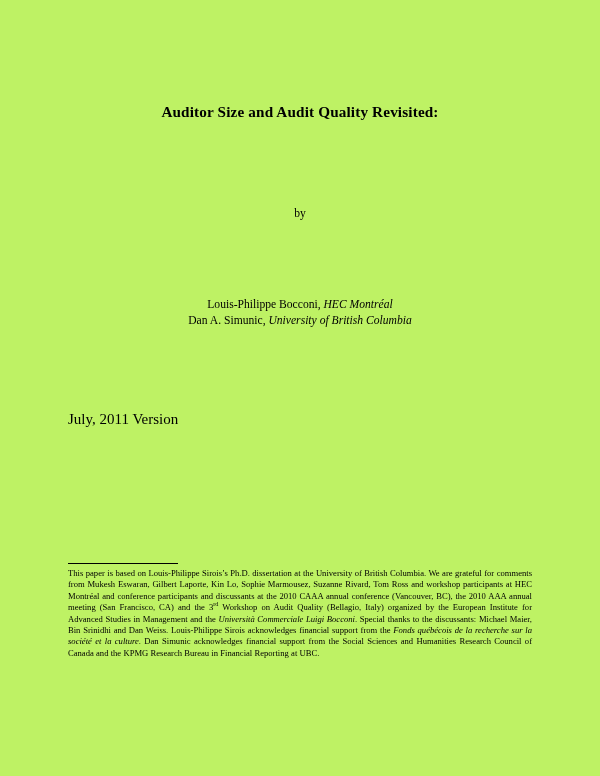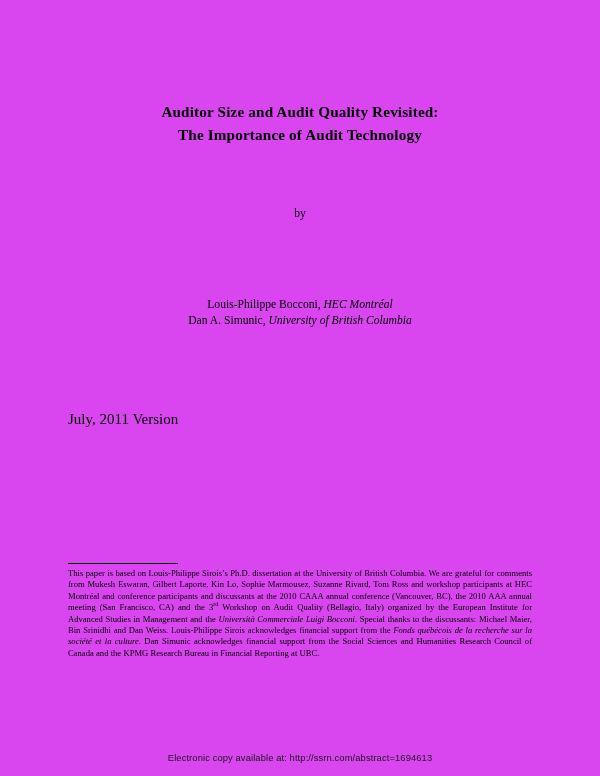--- a/index.html
+++ b/index.html
@@ -12,21 +12,21 @@
     height: 776px;
     position: relative;
     font-family: "Liberation Serif", "DejaVu Serif", serif;
     color: #000000;
     overflow: hidden;
   }
 
   .page {
     position: absolute;
     inset: 0;
-    background: #d946ef;
+    background: #bef264;
   }
 
   
   .title-block {
     position: absolute;
     top: 100px;
     left: 68px;
     width: 464px;
     text-align: center;
   }
@@ -119,36 +119,34 @@
     letter-spacing: 0.1px;
   }
 </style>
 </head>
 <body>
 
 <div class="page">
 
   <div class="title-block">
     <div class="title-line">Auditor Size and Audit Quality Revisited:</div>
-    <div class="title-line">The Importance of Audit Technology</div>
   </div>
 
   <div class="byline">by</div>
 
   <div class="authors">
     <div class="author-line">
       <span>Louis-Philippe Bocconi, </span><em>HEC Montréal</em>
     </div>
     <div class="author-line">
       <span>Dan A. Simunic, </span><em>University of British Columbia</em>
     </div>
   </div>
 
   <div class="version">July, 2011 Version</div>
 
   <div class="footnote">
     <div class="footnote-rule"></div>
     <div class="footnote-text"><span>This paper is based on Louis-Philippe Sirois’s Ph.D. dissertation at the University of British Columbia. We are grateful for comments from Mukesh Eswaran, Gilbert Laporte, Kin Lo, Sophie Marmousez, Suzanne Rivard, Tom Ross and workshop participants at HEC Montréal and conference participants and discussants at the 2010 CAAA annual conference (Vancouver, BC), the 2010 AAA annual meeting (San Francisco, CA) and the 3</span><sup>rd</sup><span> Workshop on Audit Quality (Bellagio, Italy) organized by the European Institute for Advanced Studies in Management and the </span><em>Università Commerciale Luigi Bocconi</em><span>. Special thanks to the discussants: Michael Maier, Bin Srinidhi and Dan Weiss. Louis-Philippe Sirois acknowledges financial support from the </span><em>Fonds québécois de la recherche sur la société et la culture</em><span>. Dan Simunic acknowledges financial support from the Social Sciences and Humanities Research Council of Canada and the KPMG Research Bureau in Financial Reporting at UBC.</span></div>
   </div>
 
-  <div class="ssrn-footer">Electronic copy available at: http://ssrn.com/abstract=1694613</div>
 
 </div>
 
 </body></html>

